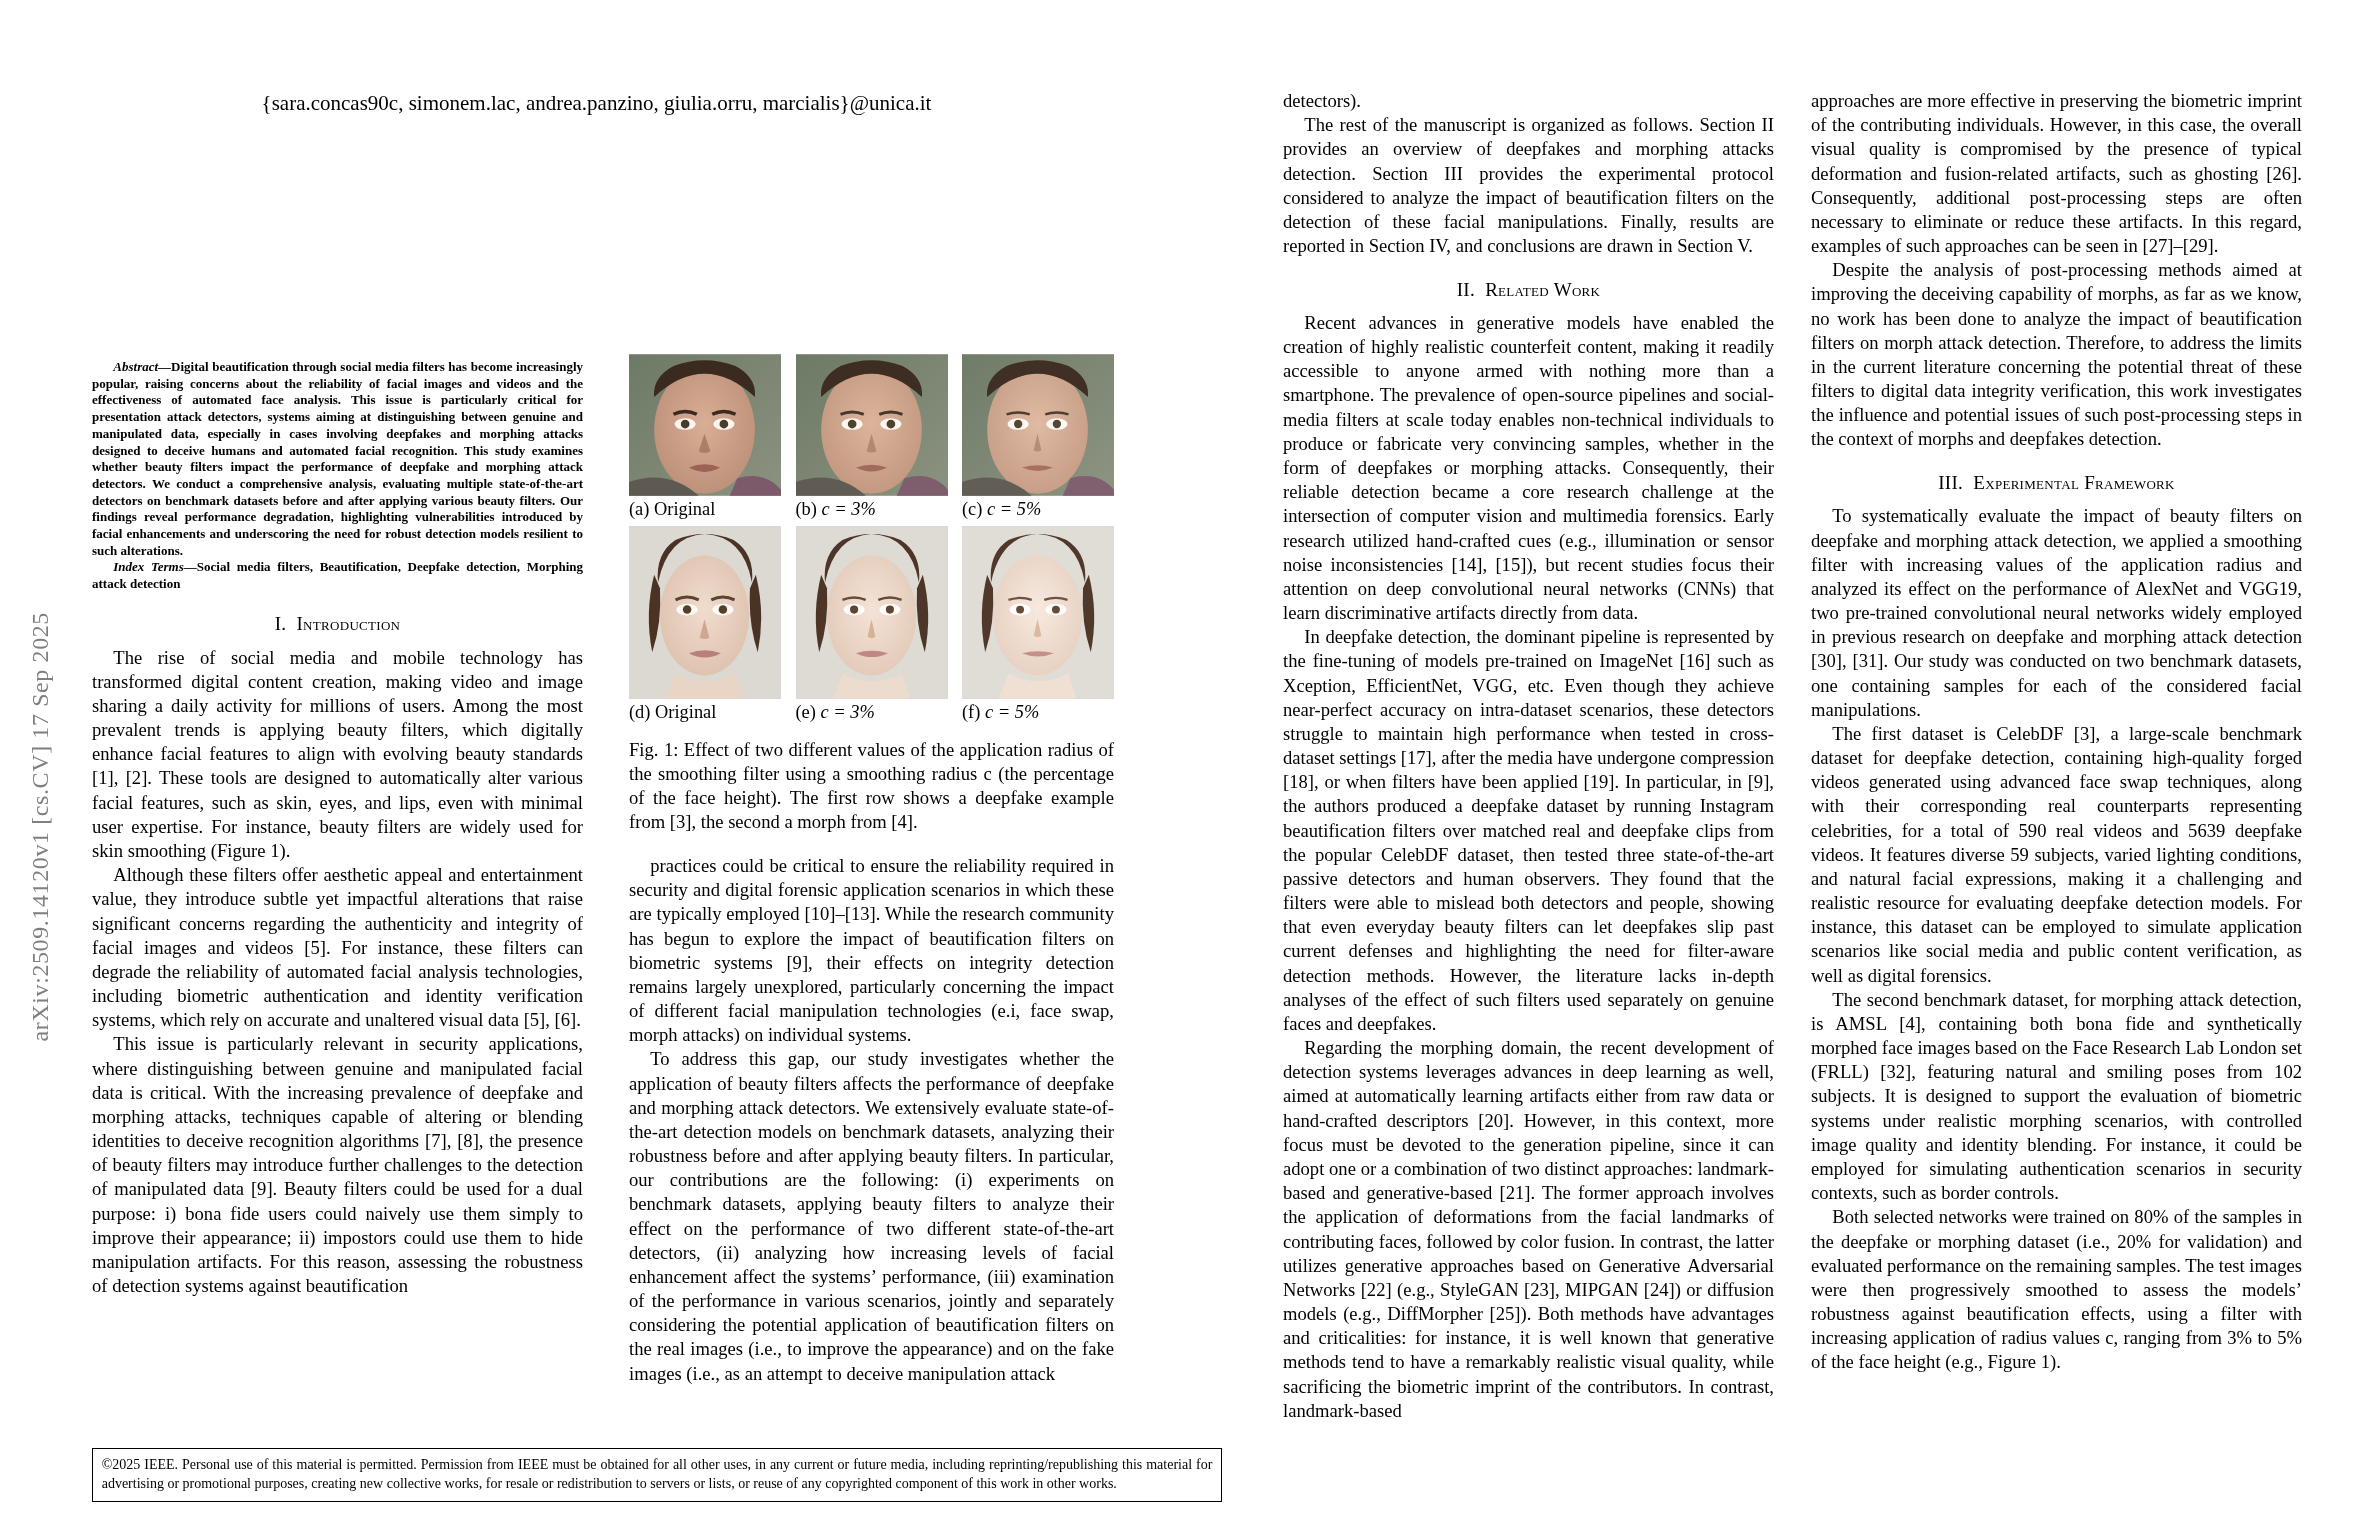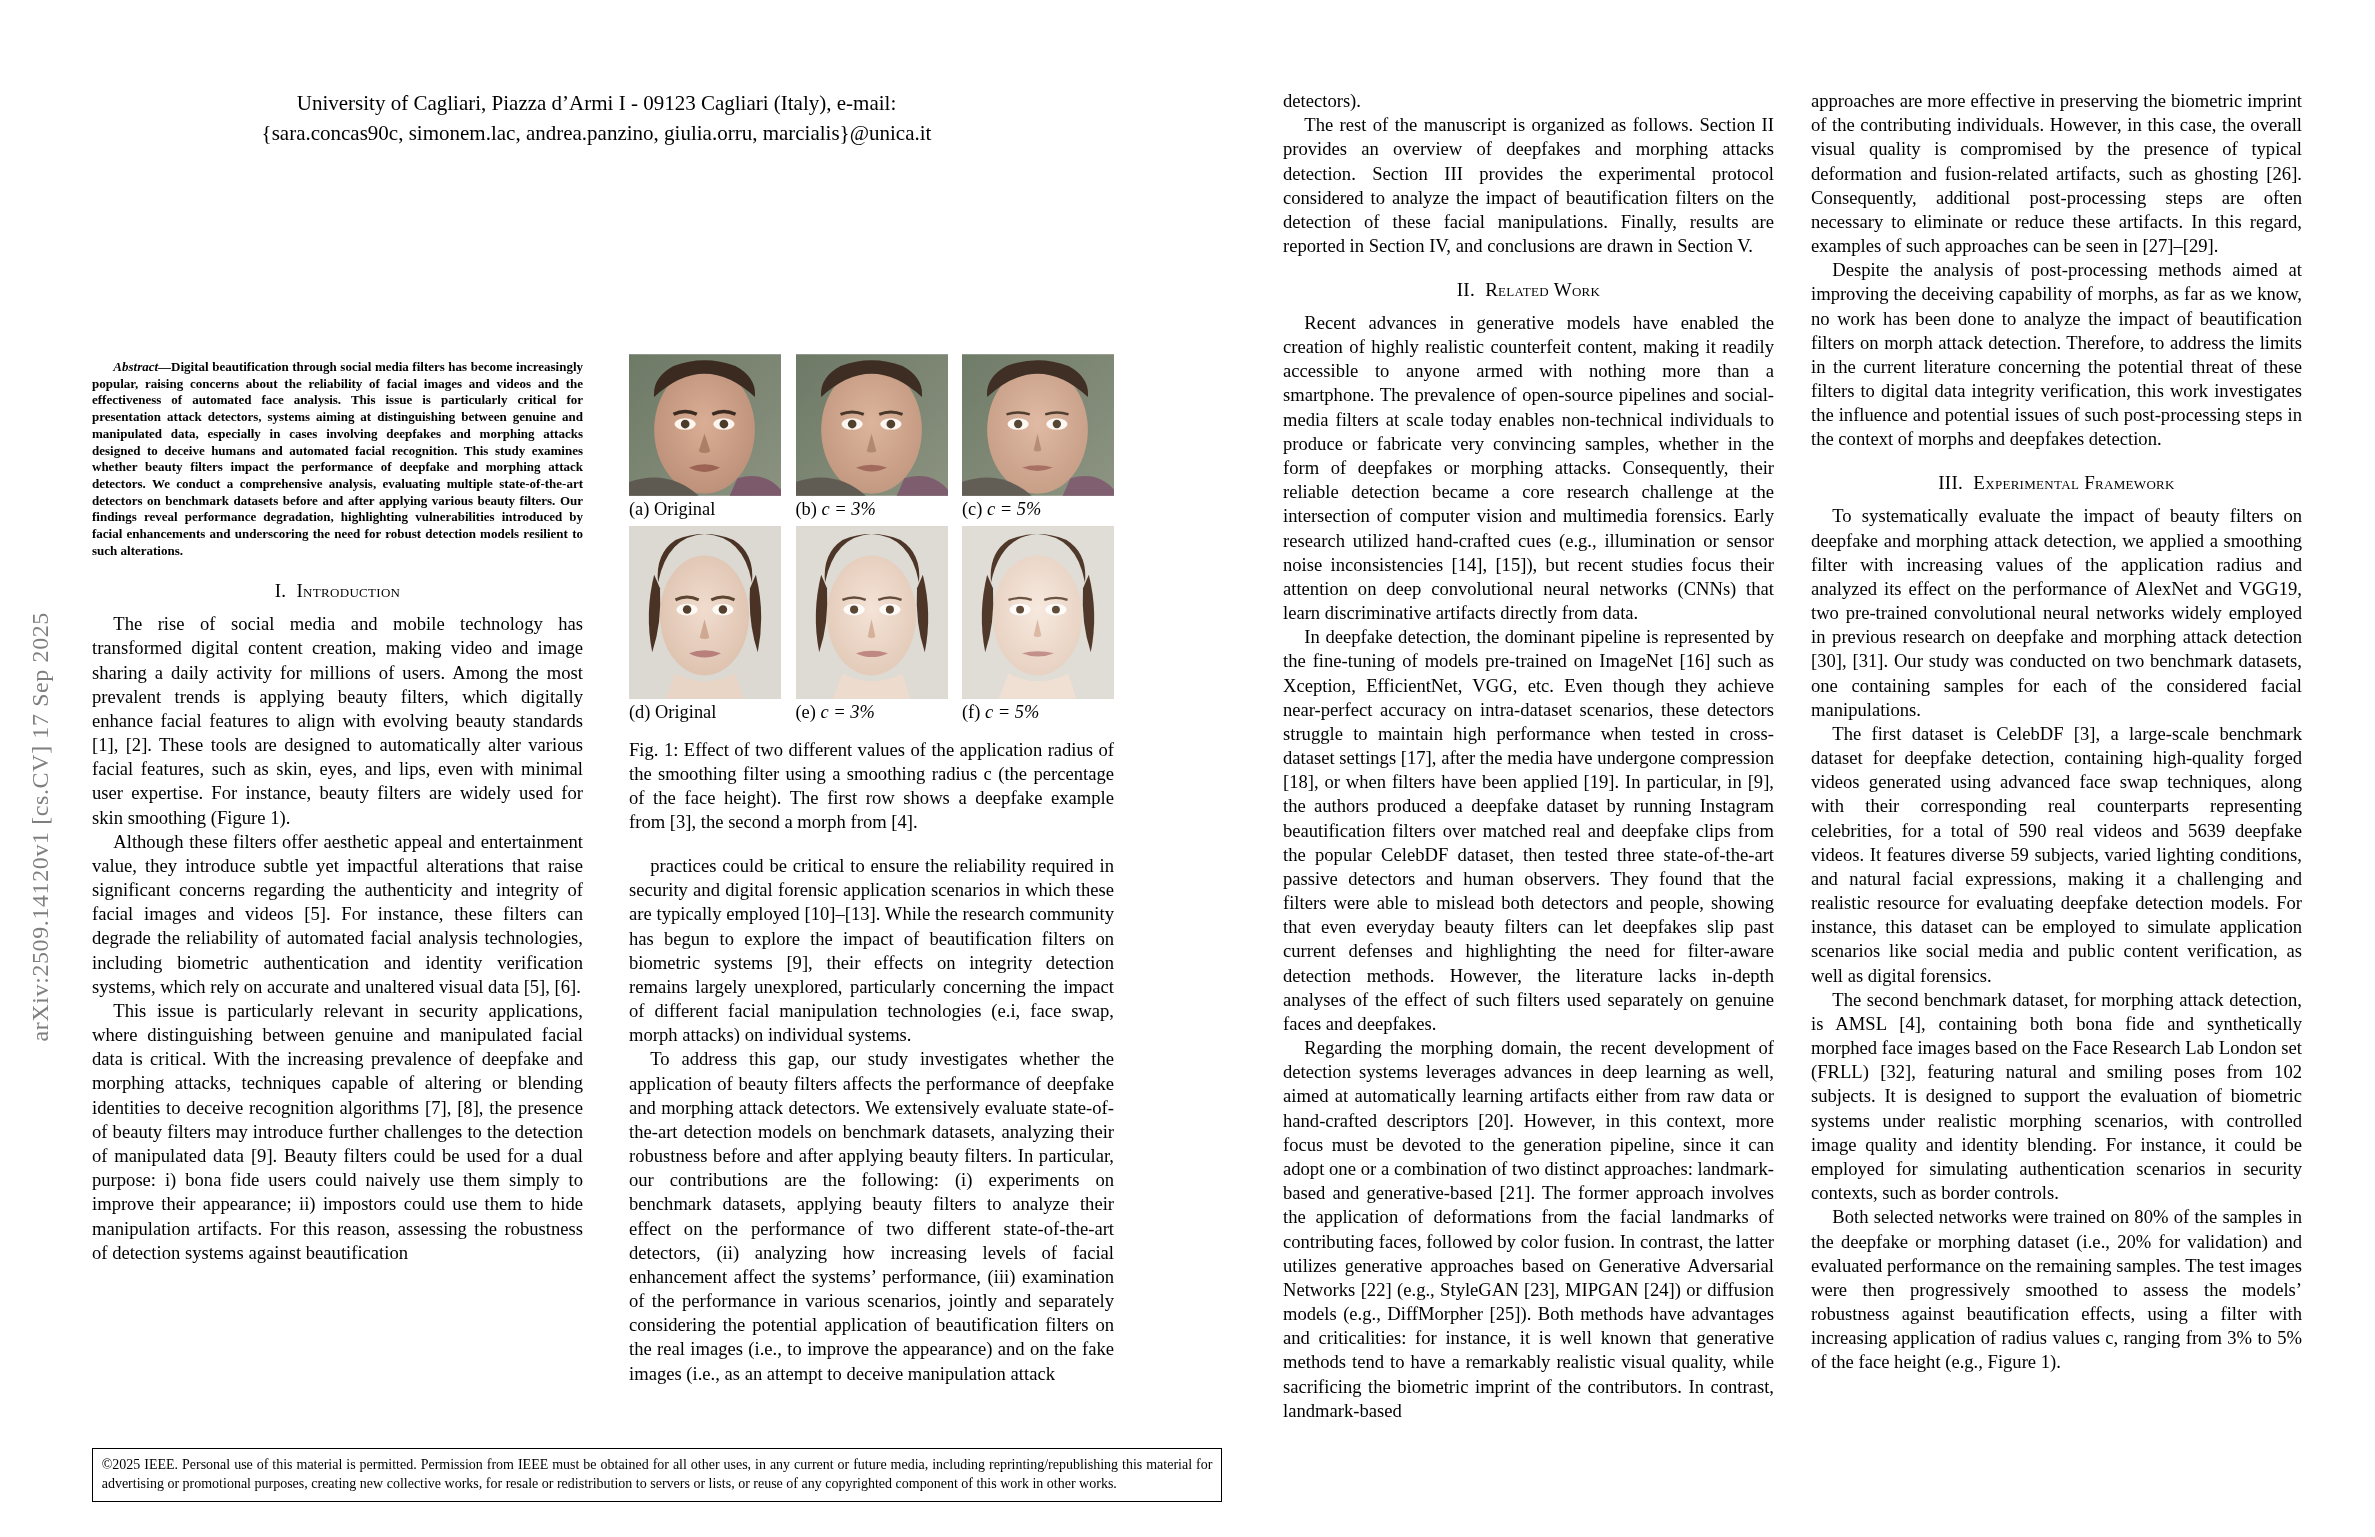--- a/index.html
+++ b/index.html
@@ -172,26 +172,26 @@
   .mathvar { font-style: italic; }
 </style>
 </head>
 <body>
 
 <div id="page">
 
   <div id="arxiv-stamp">arXiv:2509.14120v1  [cs.CV]  17 Sep 2025</div>
 
   <div id="title-block">
-    <div id="affiliation">University of Cagliari, Piazza d’Armi I - 09123 Cagliari (Italy), e-mail:</div>
     <div id="emails">{sara.concas90c, simonem.lac, andrea.panzino, giulia.orru, marcialis}@unica.it</div>
   </div>
 
   <div id="col-left" class="col">
     <p class="abstract"><span class="lead">Abstract—</span><span>Digital beautification through social media filters has become increasingly popular, raising concerns about the reliability of facial images and videos and the effectiveness of automated face analysis. This issue is particularly critical for presentation attack detectors, systems aiming at distinguishing between genuine and manipulated data, especially in cases involving deepfakes and morphing attacks designed to deceive humans and automated facial recognition. This study examines whether beauty filters impact the performance of deepfake and morphing attack detectors. We conduct a comprehensive analysis, evaluating multiple state-of-the-art detectors on benchmark datasets before and after applying various beauty filters. Our findings reveal performance degradation, highlighting vulnerabilities introduced by facial enhancements and underscoring the need for robust detection models resilient to such alterations.</span></p>
+    <p class="abstract"><span class="lead">Index Terms—</span><span>Social media filters, Beautification, Deepfake detection, Morphing attack detection</span></p>
 
     <div class="section-head"><span class="numeral">I.</span>&nbsp;&nbsp;<span>Introduction</span></div>
 
     <p>The rise of social media and mobile technology has transformed digital content creation, making video and image sharing a daily activity for millions of users. Among the most prevalent trends is applying beauty filters, which digitally enhance facial features to align with evolving beauty standards [1], [2]. These tools are designed to automatically alter various facial features, such as skin, eyes, and lips, even with minimal user expertise. For instance, beauty filters are widely used for skin smoothing (Figure 1).</p>
     <p>Although these filters offer aesthetic appeal and entertainment value, they introduce subtle yet impactful alterations that raise significant concerns regarding the authenticity and integrity of facial images and videos [5]. For instance, these filters can degrade the reliability of automated facial analysis technologies, including biometric authentication and identity verification systems, which rely on accurate and unaltered visual data [5], [6].</p>
     <p>This issue is particularly relevant in security applications, where distinguishing between genuine and manipulated facial data is critical. With the increasing prevalence of deepfake and morphing attacks, techniques capable of altering or blending identities to deceive recognition algorithms [7], [8], the presence of beauty filters may introduce further challenges to the detection of manipulated data [9]. Beauty filters could be used for a dual purpose: i) bona fide users could naively use them simply to improve their appearance; ii) impostors could use them to hide manipulation artifacts. For this reason, assessing the robustness of detection systems against beautification</p>
   </div>
 
   <div id="figure-block">
     <div class="fig-row">

